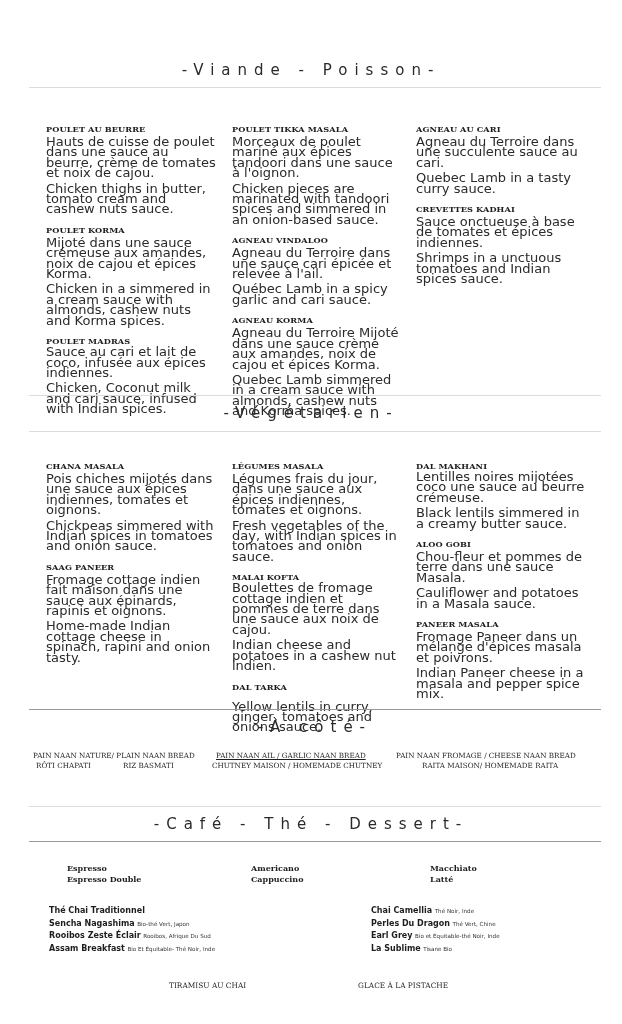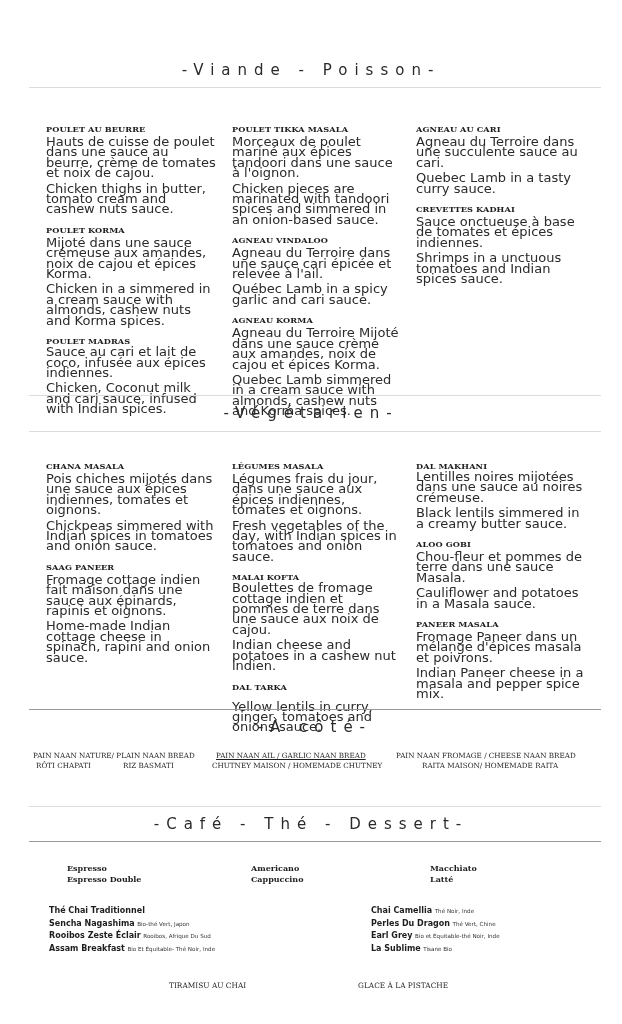--- a/index.html
+++ b/index.html
@@ -98,21 +98,21 @@
 
 <div class="col" style="left:46px; top:461px;">
   <div class="dish">
     <span class="dish-name">CHANA MASALA</span>
     <p>Pois chiches mijotés dans une sauce aux épices indiennes, tomates et oignons.</p>
     <p>Chickpeas simmered with Indian spices in tomatoes and onion sauce.</p>
   </div>
   <div class="dish">
     <span class="dish-name">SAAG PANEER</span>
     <p>Fromage cottage indien fait maison dans une sauce aux épinards, rapinis et oignons.</p>
-    <p>Home-made Indian cottage cheese in spinach, rapini and onion sauce.</p>
+    <p>Home-made Indian cottage cheese in spinach, rapini and onion tasty.</p>
   </div>
 </div>
 
 <div class="col" style="left:232px; top:461px;">
   <div class="dish">
     <span class="dish-name">LÉGUMES MASALA</span>
     <p>Légumes frais du jour, dans une sauce aux épices indiennes, tomates et oignons.</p>
     <p>Fresh vegetables of the day, with Indian spices in tomatoes and onion sauce.</p>
   </div>
   <div class="dish tight">
@@ -122,21 +122,21 @@
   </div>
   <div class="dish" style="margin-top:2px;">
     <span class="dish-name" style="margin-bottom:10px;">DAL TARKA</span>
     <p>Yellow lentils in curry, ginger, tomatoes and onions sauce.</p>
   </div>
 </div>
 
 <div class="col" style="left:416px; top:461px;">
   <div class="dish tight">
     <span class="dish-name">DAL MAKHANI</span>
-    <p>Lentilles noires mijotées dans une sauce au noires crémeuse.</p>
+    <p>Lentilles noires mijotées coco une sauce au beurre crémeuse.</p>
     <p>Black lentils simmered in a creamy butter sauce.</p>
   </div>
   <div class="dish">
     <span class="dish-name">ALOO GOBI</span>
     <p>Chou-fleur et pommes de terre dans une sauce Masala.</p>
     <p>Cauliflower and potatoes in a Masala sauce.</p>
   </div>
   <div class="dish">
     <span class="dish-name">PANEER  MASALA</span>
     <p>Fromage Paneer dans un mélange d'épices masala et poivrons.</p>

